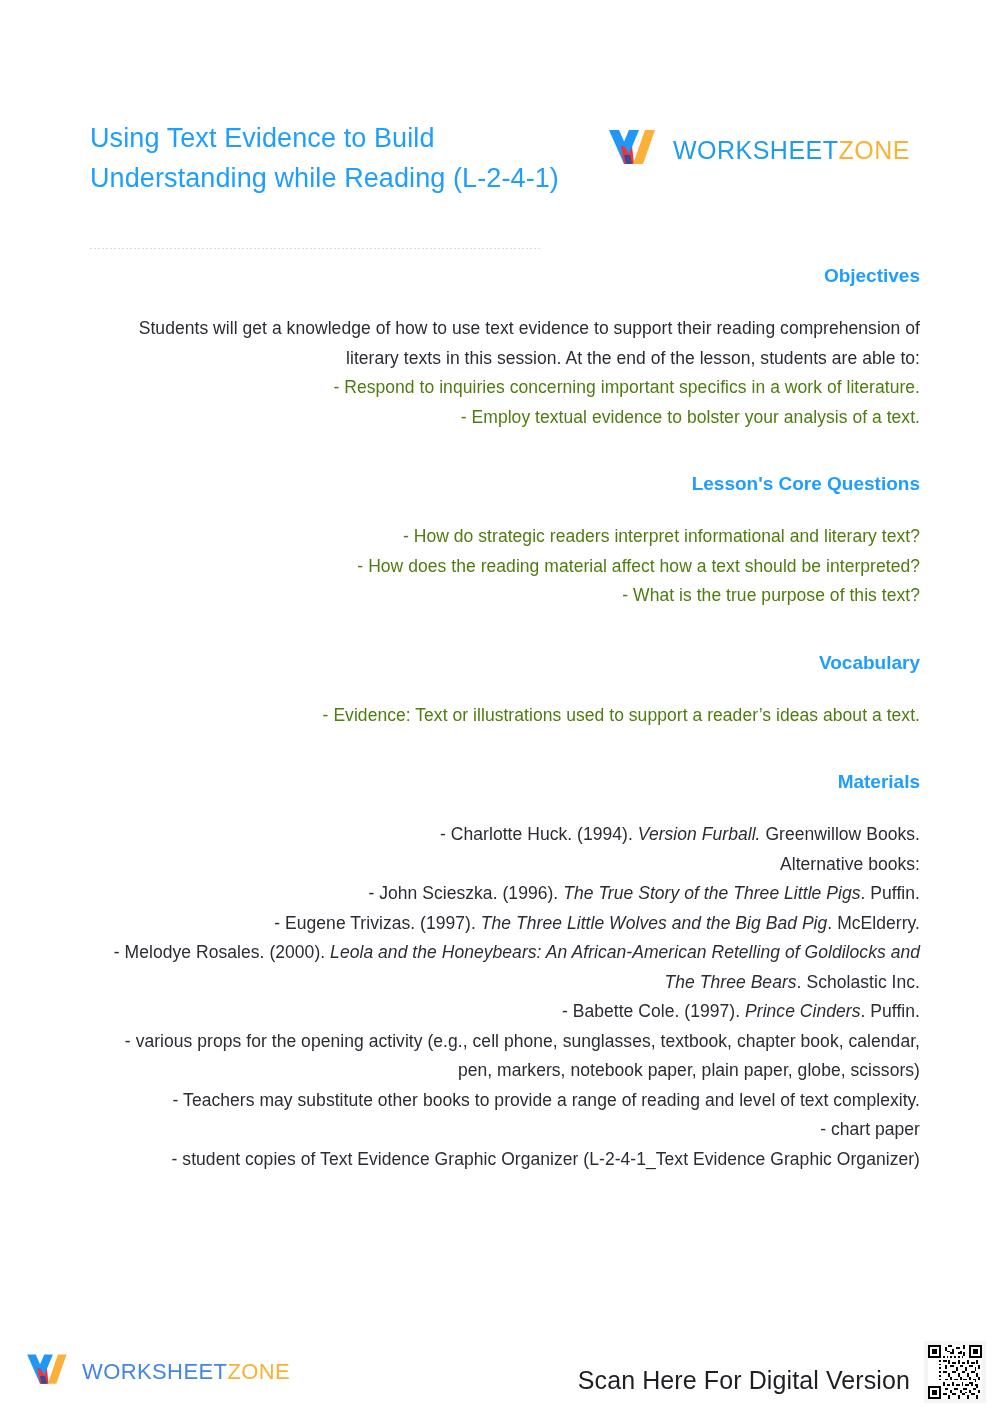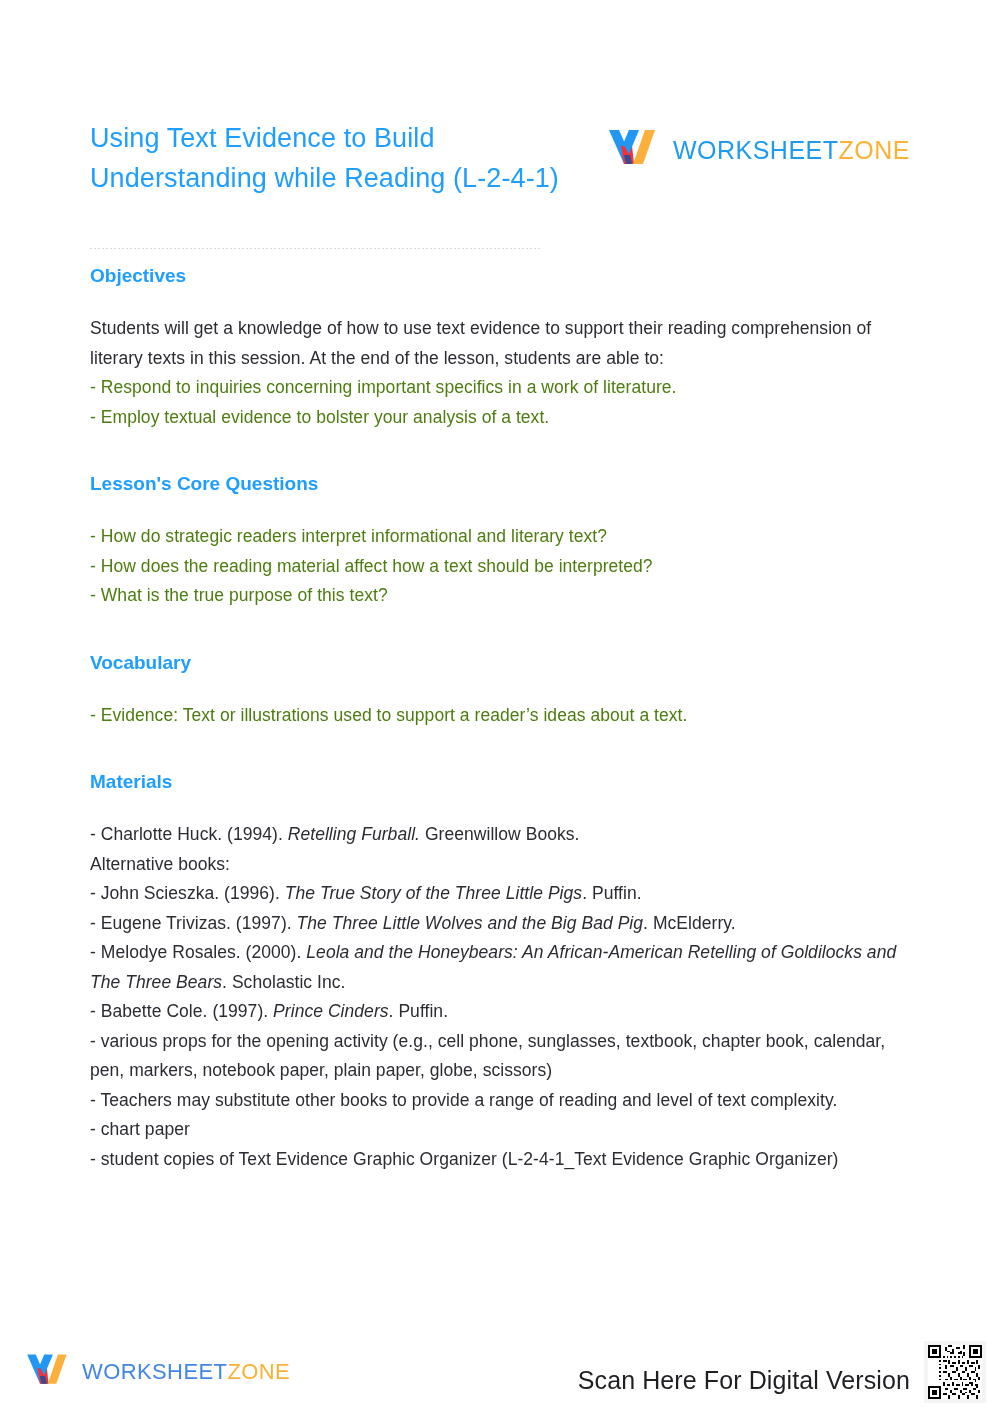--- a/index.html
+++ b/index.html
@@ -76,23 +76,24 @@
     background-image: repeating-linear-gradient(
       to right,
       #d8d8dd 0px, #d8d8dd 2px,
       rgba(255,255,255,0) 2px, rgba(255,255,255,0) 4px
     );
   }
 
   
   .content {
     position: absolute;
-    left: 90px;
+    left: 98px;
     top: 262px;
     width: 822px;
+    text-align: right;
   }
 
   .section { margin-bottom: 0; }
 
   .section-heading {
     color: #1E9EFF;
     font-size: 19px;
     font-weight: 700;
     line-height: 28px;
     margin-bottom: 24px;
@@ -219,21 +220,21 @@
     </div>
 
     <div class="section">
       <div class="section-heading">Vocabulary</div>
       <div class="body-line">- Evidence: Text or illustrations used to support a reader’s ideas about a text.</div>
     </div>
 
     <div class="section">
       <div class="section-heading">Materials</div>
       <div>
-        <div class="body-block material-row">- Charlotte Huck. (1994). <em>Retelling Furball.</em> Greenwillow Books.</div>
+        <div class="body-block material-row">- Charlotte Huck. (1994). <em>Version Furball.</em> Greenwillow Books.</div>
         <div class="body-block material-row">Alternative books:</div>
         <div class="body-block material-row">- John Scieszka. (1996). <em>The True Story of the Three Little Pigs</em>. Puffin.</div>
         <div class="body-block material-row">- Eugene Trivizas. (1997). <em>The Three Little Wolves and the Big Bad Pig</em>. McElderry.</div>
         <div class="body-block material-row">- Melodye Rosales. (2000). <em>Leola and the Honeybears: An African-American Retelling of Goldilocks and The Three Bears</em>. Scholastic Inc.</div>
         <div class="body-block material-row">- Babette Cole. (1997). <em>Prince Cinders</em>. Puffin.</div>
         <div class="body-block material-row">- various props for the opening activity (e.g., cell phone, sunglasses, textbook, chapter book, calendar, pen, markers, notebook paper, plain paper, globe, scissors)</div>
         <div class="body-block material-row">- Teachers may substitute other books to provide a range of reading and level of text complexity.</div>
         <div class="body-block material-row">- chart paper</div>
         <div class="body-block material-row">- student copies of Text Evidence Graphic Organizer (L-2-4-1_Text Evidence Graphic Organizer)</div>
       </div>

